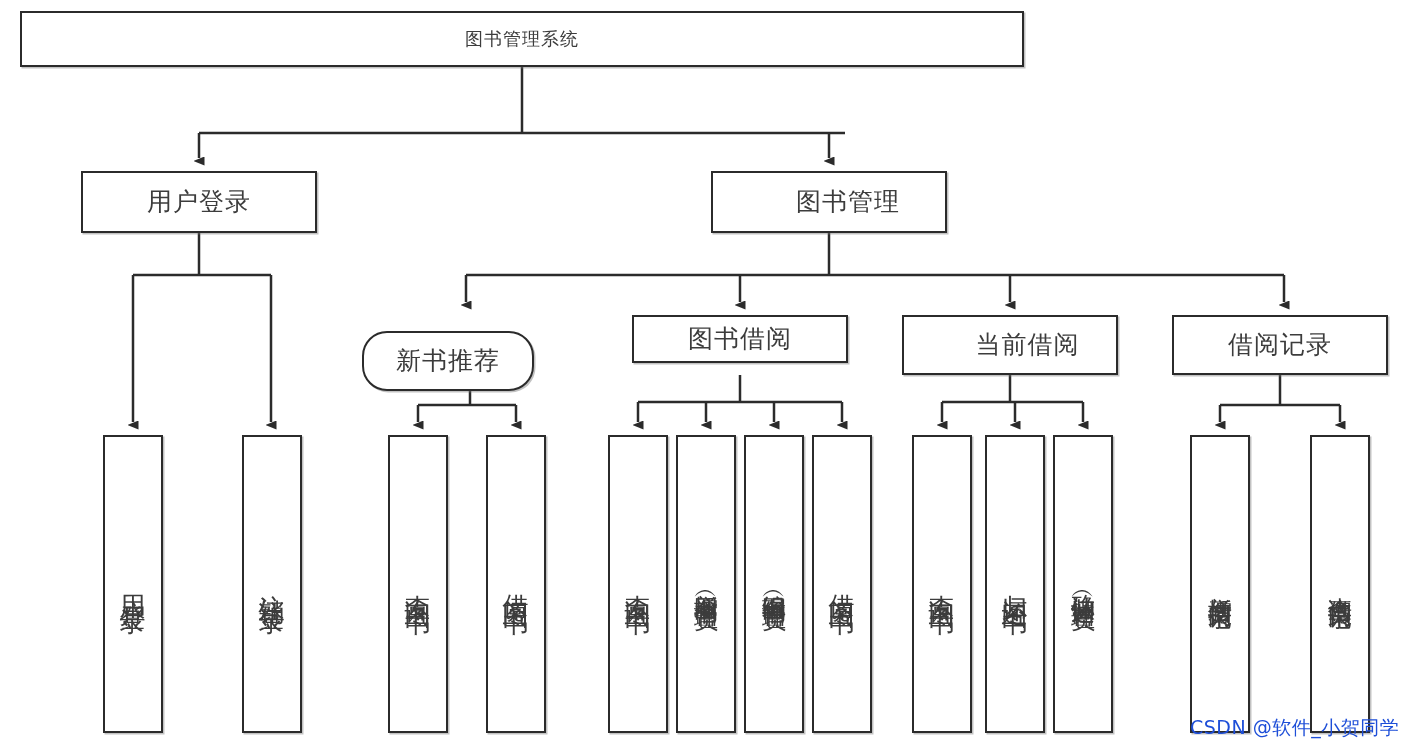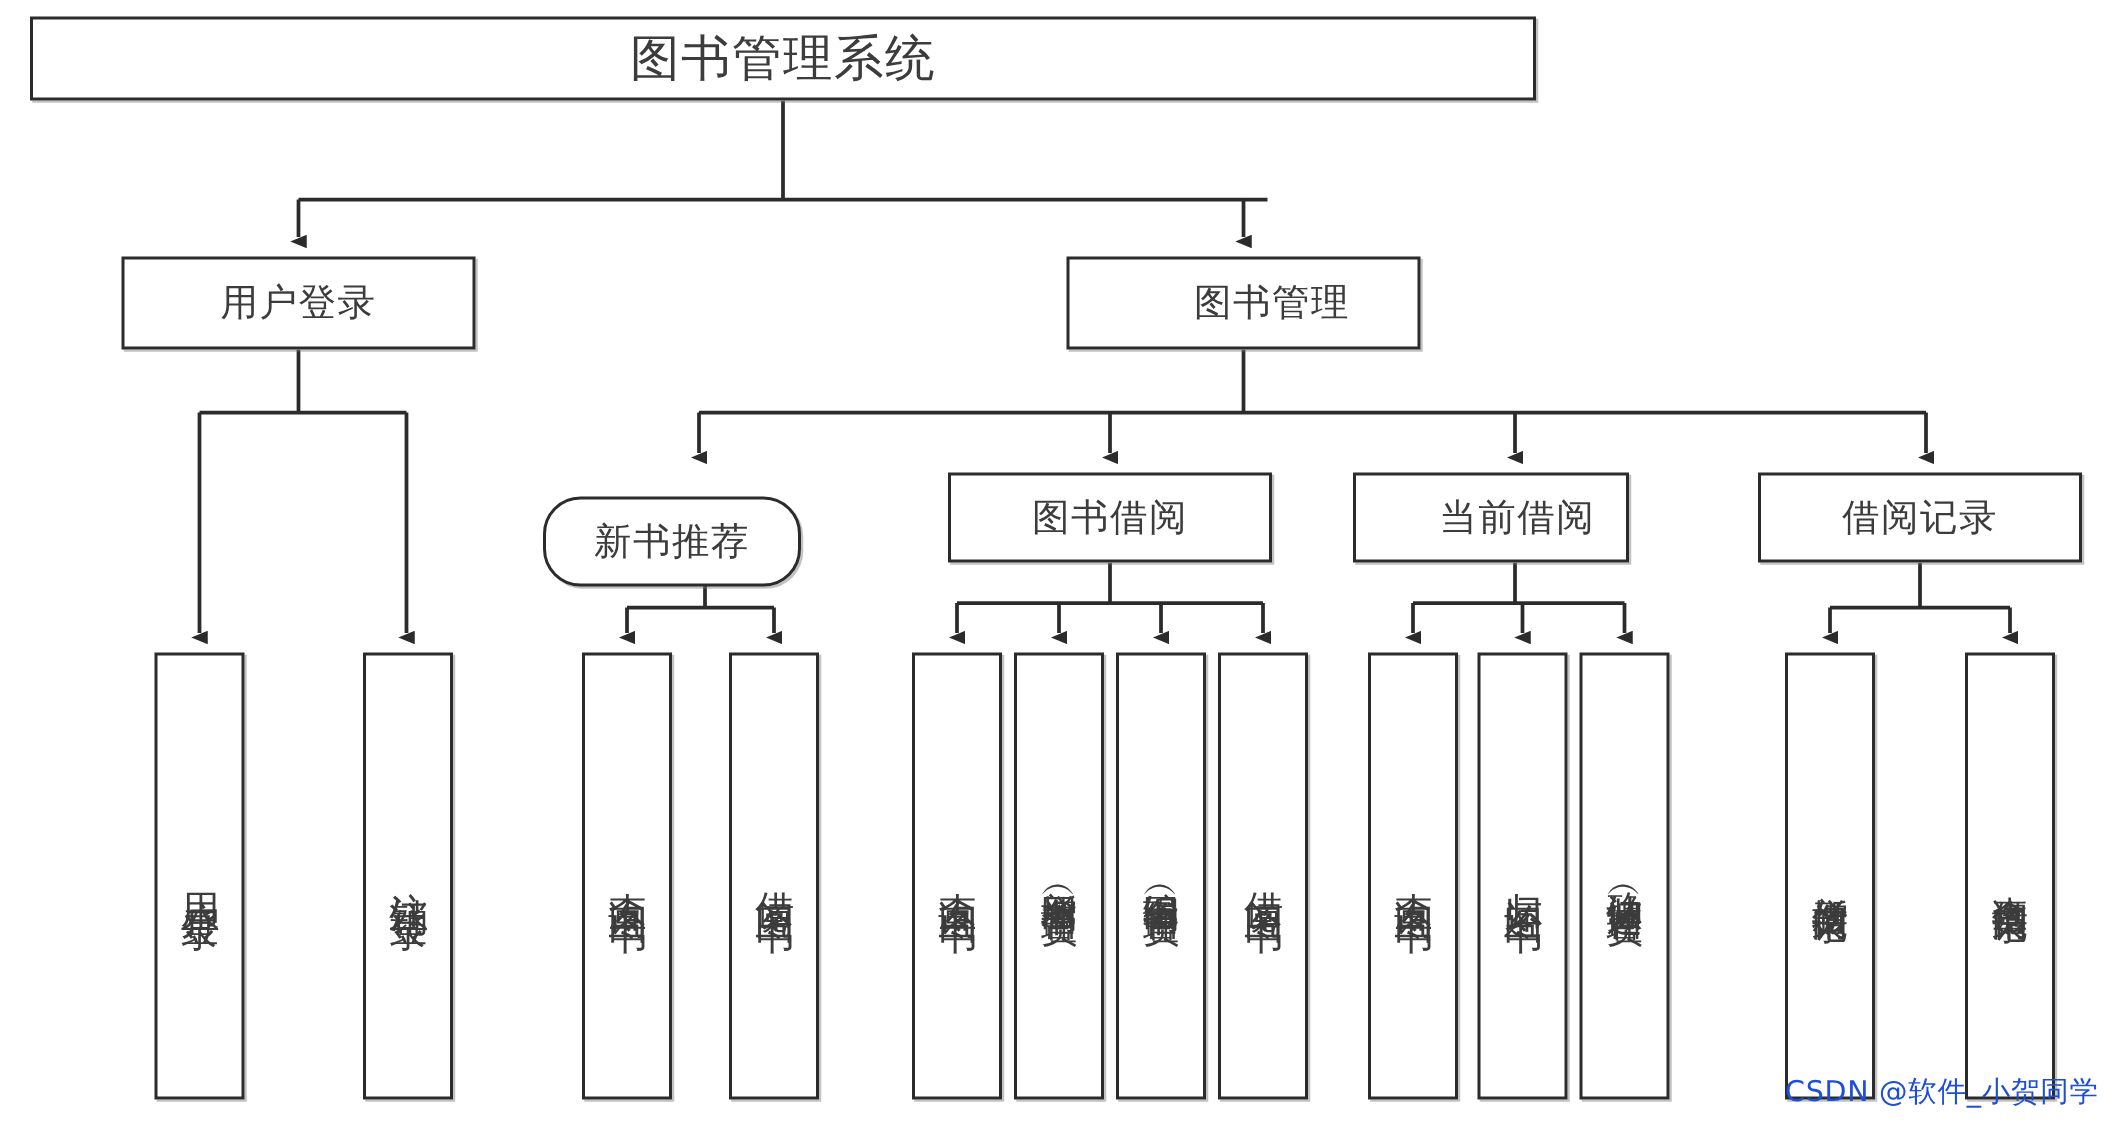--- a/index.html
+++ b/index.html
@@ -44,21 +44,21 @@
     color: #3c3c3c;
     line-height: 1.12;
     white-space: nowrap;
   }
   
   .node.horiz .node-label {
     font-size: 25px;
     letter-spacing: 1px;
   }
   .node.root .node-label {
-    font-size: 33px;
+    font-size: 18px;
     letter-spacing: 1px;
   }
   
   .node.vert {
     align-items: center;
     justify-content: center;
     padding: 4px 0;
   }
   .node.vert .node-label {
     writing-mode: vertical-rl;
@@ -142,24 +142,24 @@
   <div class="node horiz" style="left: 81px; top: 171px; width: 236px; height: 62px;">
     <span class="node-label">用户登录</span>
   </div>
   <div class="node horiz" style="left: 711px; top: 171px; width: 236px; height: 62px; padding-left: 38px;">
     <span class="node-label">图书管理</span>
   </div>
 
   <div class="node horiz" style="left: 362px; top: 331px; width: 172px; height: 60px; border-radius: 25px;">
     <span class="node-label">新书推荐</span>
   </div>
-  <div class="node horiz" style="left: 632px; top: 315px; width: 216px; height: 60px;">
+  <div class="node horiz" style="left: 632px; top: 315px; width: 216px; height: 48px;">
     <span class="node-label">图书借阅</span>
   </div>
-  <div class="node horiz" style="left: 902px; top: 315px; width: 184px; height: 60px; padding-left: 35px;">
+  <div class="node horiz" style="left: 902px; top: 315px; width: 216px; height: 60px; padding-left: 35px;">
     <span class="node-label">当前借阅</span>
   </div>
   <div class="node horiz" style="left: 1172px; top: 315px; width: 216px; height: 60px; justify-content: center;">
     <span class="node-label">借阅记录</span>
   </div>
 
   <div class="node vert" style="left: 103px; top: 435px; width: 60px; height: 298px;">
     <span class="node-label">用户登录</span>
   </div>
   <div class="node vert" style="left: 242px; top: 435px; width: 60px; height: 298px;">

